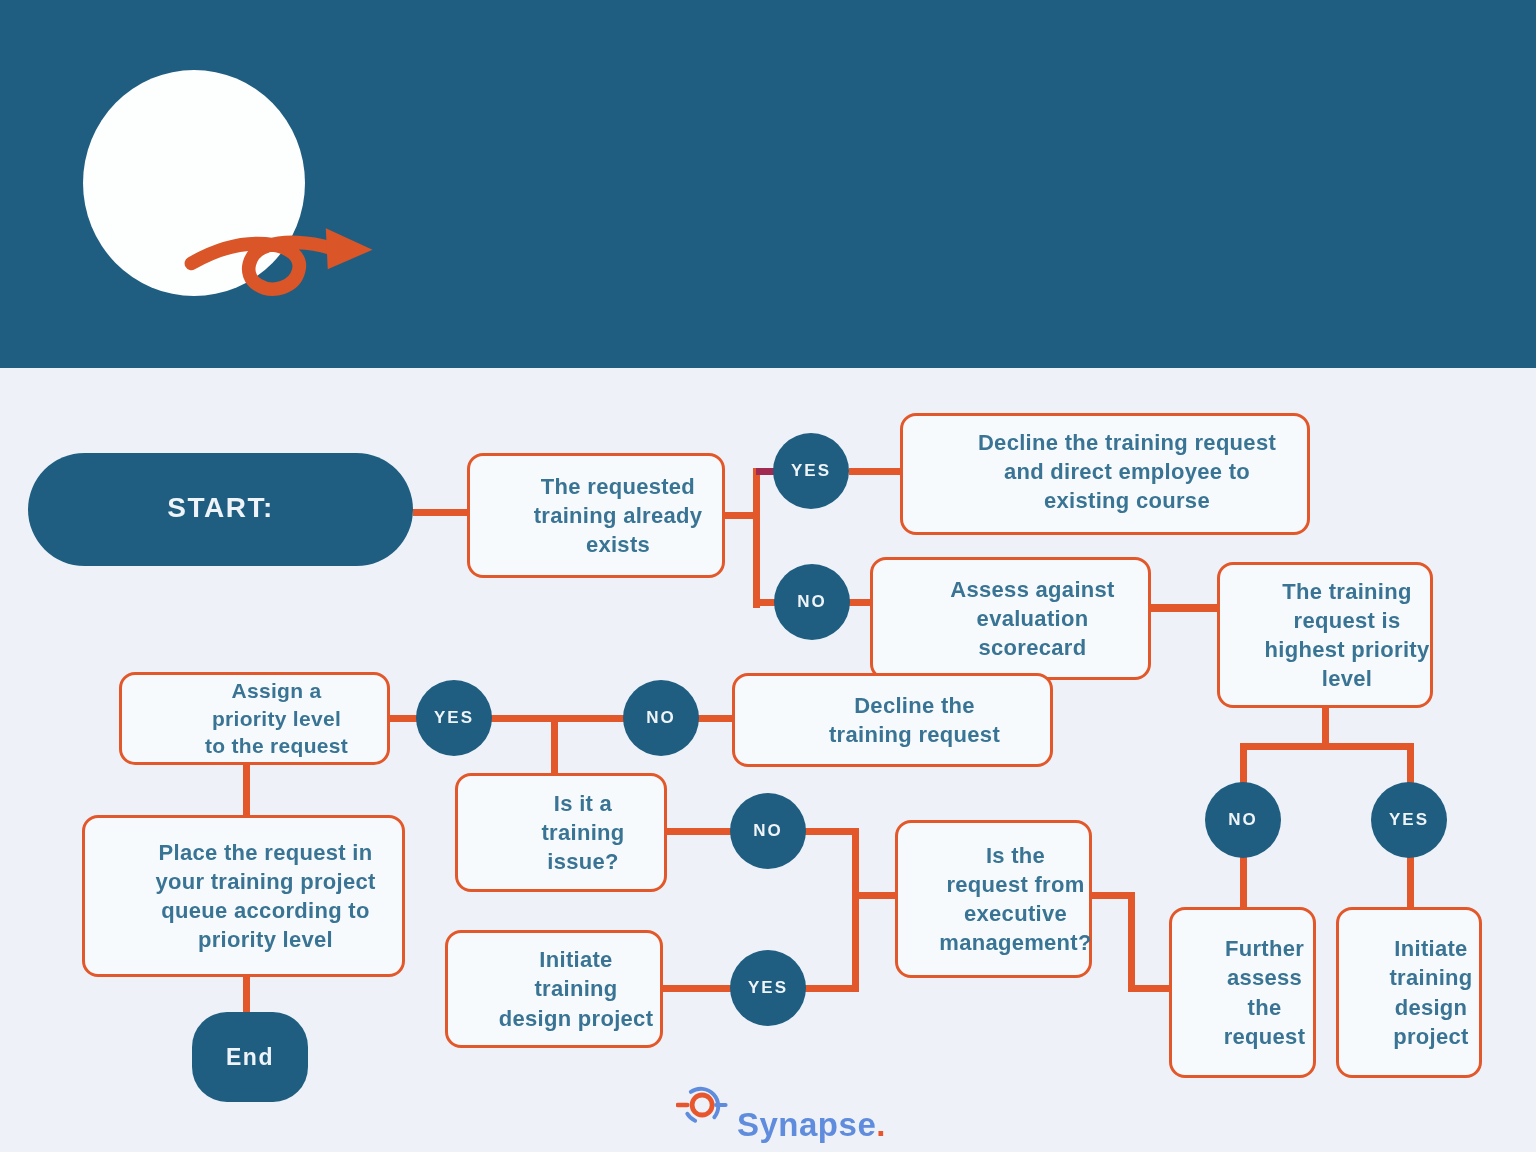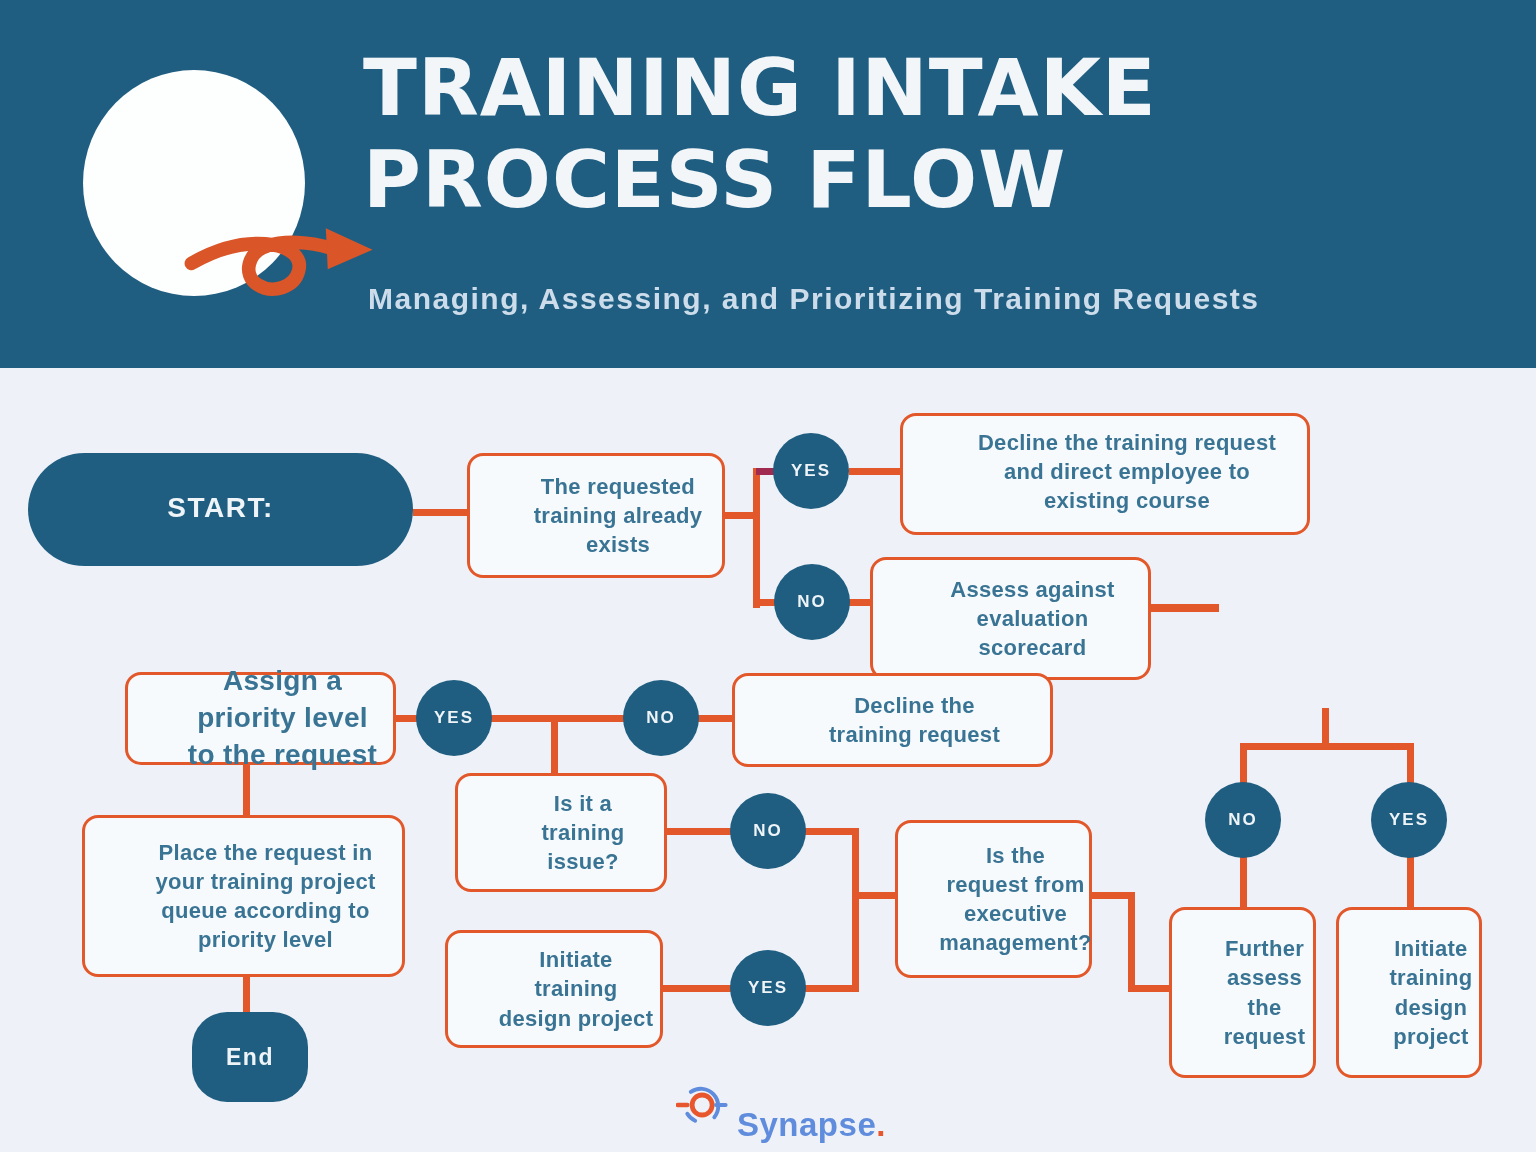--- a/index.html
+++ b/index.html
@@ -60,25 +60,20 @@
 
   <div class="header-band"></div>
 
   <div class="logo-circle">
     <svg class="logo-scribble" viewBox="0 0 200 115" fill="none" xmlns="http://www.w3.org/2000/svg">
       <path d="M8 62 C36 46 60 40 84 42 C110 44 122 56 118 70 C114 86 92 94 76 84 C60 74 66 50 86 44 C104 38 130 40 150 46" stroke="#da5527" stroke-width="14" stroke-linecap="round"></path>
       <polygon points="146,26 194,48 148,68" fill="#da5527"></polygon>
     </svg>
   </div>
 
-  <div class="title-block">
-    <span class="title-line">TRAINING INTAKE</span>
-    <span class="title-line">PROCESS FLOW</span>
-  </div>
-  <div class="subtitle">Managing, Assessing, and Prioritizing Training Requests</div>
 
   <div class="conn" style="left:413px;top:509px;width:54px;height:7px"></div>
   <div class="conn" style="left:725px;top:512px;width:31px;height:7px"></div>
   <div class="conn" style="left:753px;top:468px;width:7px;height:140px"></div>
   <div class="conn maroon" style="left:756px;top:468px;width:20px;height:7px"></div>
   <div class="conn" style="left:849px;top:468px;width:51px;height:7px"></div>
   <div class="conn" style="left:758px;top:599px;width:18px;height:7px"></div>
   <div class="conn" style="left:849px;top:599px;width:23px;height:7px"></div>
   <div class="conn" style="left:1151px;top:604px;width:68px;height:8px"></div>
   <div class="conn" style="left:1322px;top:708px;width:7px;height:42px"></div>
@@ -110,21 +105,25 @@
 
   <div class="node-box" style="left:467px;top:453px;width:258px;height:125px">The requested
 training already
 exists</div>
   <div class="node-box" style="left:900px;top:413px;width:410px;height:122px;align-items:flex-start;padding-top:12px">Decline the training request
 and direct employee to
 existing course</div>
   <div class="node-box" style="left:870px;top:557px;width:281px;height:123px">Assess against
 evaluation
 scorecard</div>
-  <div class="node-box" style="left:125px;top:672px;width:271px;height:93px;font-size:28px">Assign a
+  <div class="node-box" style="left:1217px;top:562px;width:216px;height:146px">The training
+request is
+highest priority
+level</div>
+  <div class="node-box" style="left:119px;top:672px;width:271px;height:93px;font-size:21px">Assign a
 priority level
 to the request</div>
   <div class="node-box" style="left:732px;top:673px;width:321px;height:94px">Decline the
 training request</div>
   <div class="node-box" style="left:455px;top:773px;width:212px;height:119px">Is it a
 training
 issue?</div>
   <div class="node-box" style="left:82px;top:815px;width:323px;height:162px">Place the request in
 your training project
 queue according to

